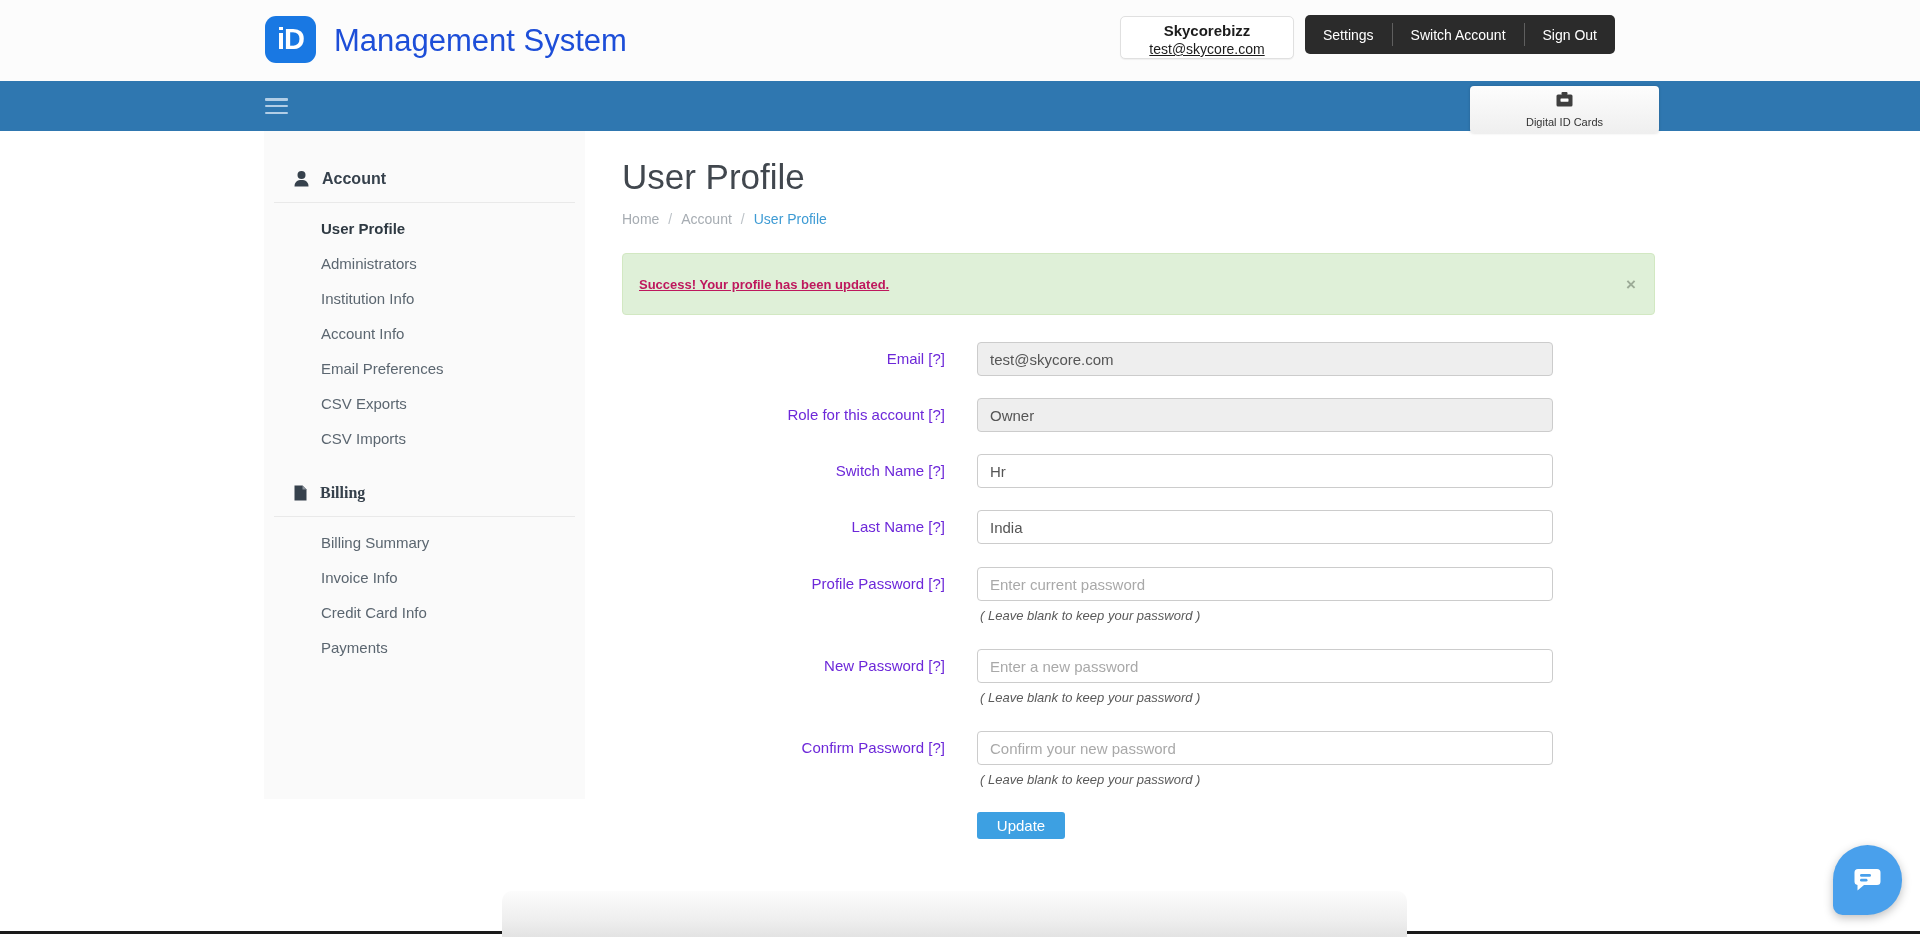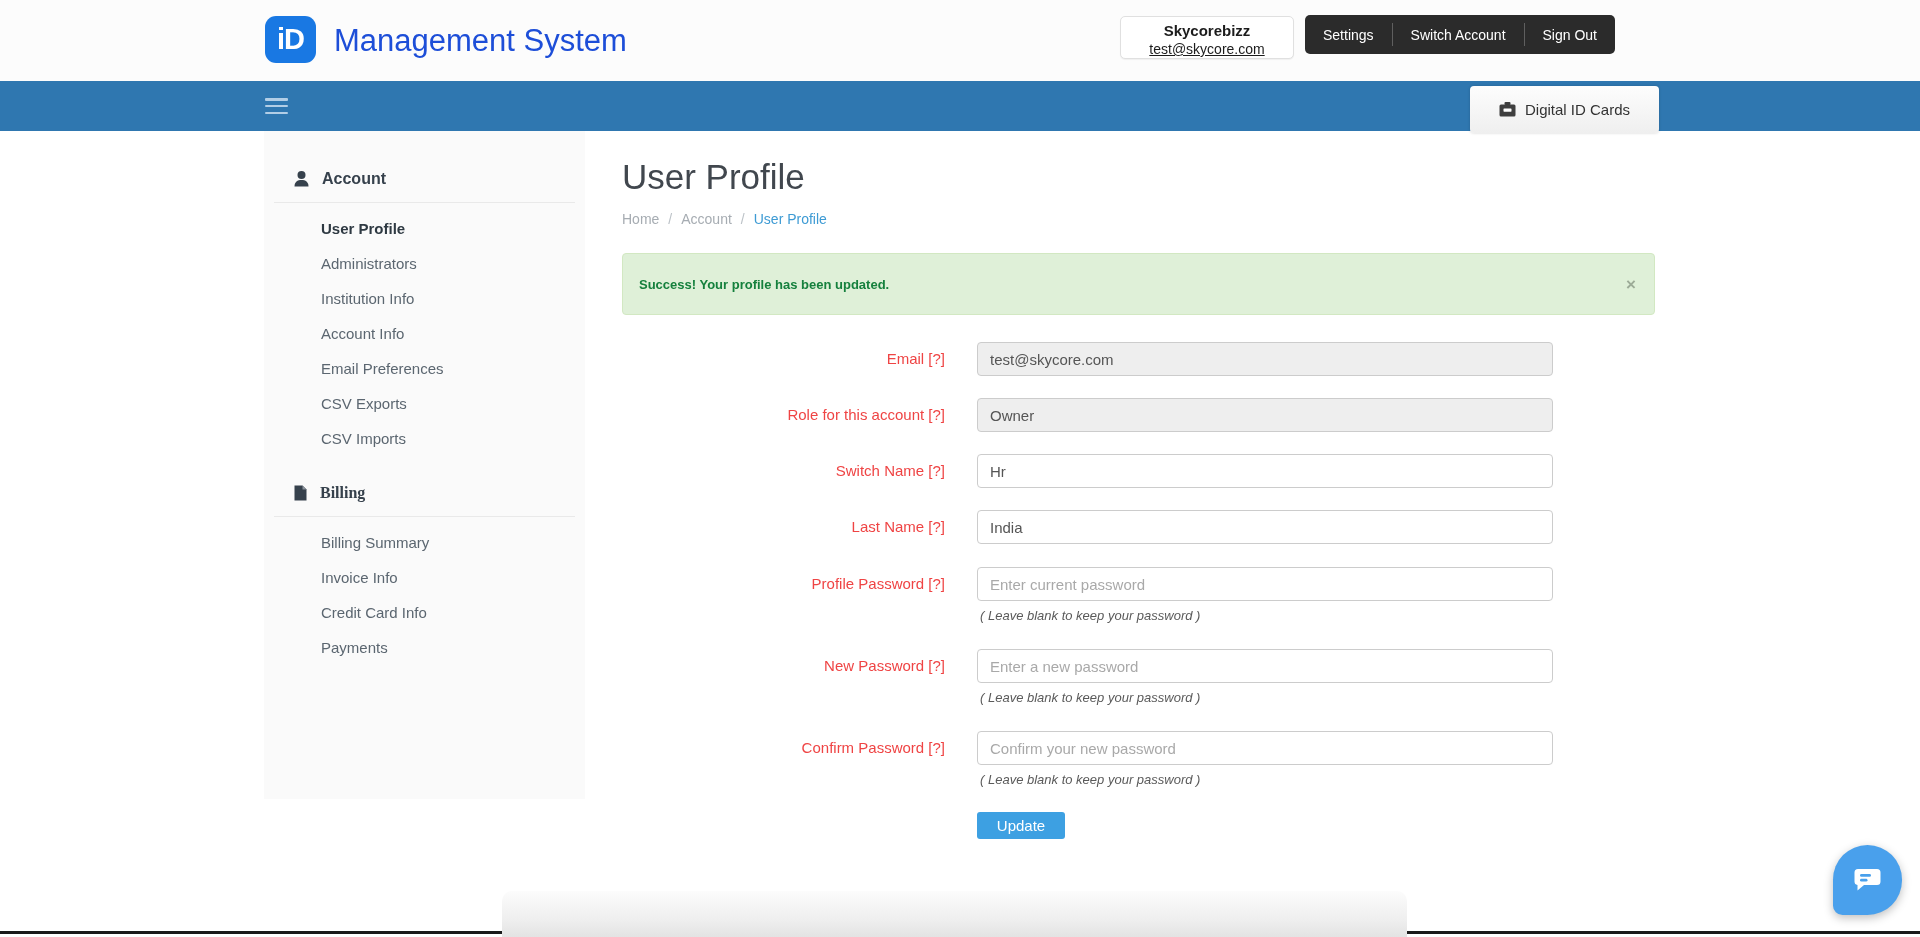--- a/index.html
+++ b/index.html
@@ -25,47 +25,47 @@
 
   
   .navbar { position:absolute; left:0; top:81px; width:1920px; height:50px; background:#2f77b0; }
   .hamburger { position:absolute; left:265px; top:17px; width:23px; height:16px; display:flex;
                flex-direction:column; justify-content:space-between; cursor:pointer; }
   .hamburger div { height:2.5px; background:#c9ddf0; border-radius:1px; opacity:.85; }
   .digital-btn { position:absolute; left:1470px; top:86px; width:189px; height:47px; z-index:3;
                  background:linear-gradient(180deg,#fdfdfd 0%,#efefef 100%);
                  border-radius:4px; box-shadow:0 0 3px rgba(0,0,0,.18);
                  display:flex; align-items:center; justify-content:center; gap:9px;
-                 font-size:15px; color:#333; cursor:pointer; }
+                 font-size:11px; color:#333; cursor:pointer;flex-direction:column; }
 
   
   .sidebar { position:absolute; left:264px; top:131px; width:321px; height:668px; background:#fafafa; padding-top:38px; }
   .sec-head { display:flex; align-items:center; gap:13px; padding-left:30px; height:20px;
               color:#36414c; font-size:16px; font-weight:700; }
   .sec-div { border-top:1px solid #e9e9e9; margin:13px 10px 8px 10px; }
   .side-item { height:35px; display:flex; align-items:center; padding-left:57px; font-size:15px; color:#5b6670; cursor:pointer; }
   .side-item.active { font-weight:700; color:#2e3942; }
   .sec-billing { margin-top:27px;font-family:Liberation Serif, serif; }
 
   
   .main { position:absolute; left:622px; top:131px; width:1033px; height:760px; }
   .page-title { padding-top:26px; font-size:35px; font-weight:400; color:#41474e; }
   .breadcrumb { margin-top:14px; display:flex; gap:9px; font-size:14px; }
   .breadcrumb .bc-link { color:#a6acb2; cursor:pointer; }
   .breadcrumb .bc-sep { color:#bcc2c7; }
   .breadcrumb .bc-current { color:#3e9bd4; }
   .alert { margin-top:26px; height:62px; background:#dff0d8; border:1px solid #d2e8c2; border-radius:4px;
            display:flex; align-items:center; padding:0 16px; position:relative; }
-  .alert-msg { font-size:13px; font-weight:700; color:#15803d; }
+  .alert-msg { font-size:13px; font-weight:700; color:#be185d;text-decoration:underline; }
   .alert-close { position:absolute; right:18px; top:50%; transform:translateY(-50%); color:#9cab97;
                  font-size:17px; font-weight:700; cursor:pointer; line-height:1; }
 
   .frow { position:absolute; left:0; width:100%; height:34px; }
   .flabel { position:absolute; left:0; top:0; width:323px; text-align:right; line-height:34px;
-            font-size:15px; color:#ef4444; }
+            font-size:15px; color:#6d28d9; }
   .finput { position:absolute; left:355px; top:0; width:576px; height:34px; border:1px solid #ccc;
             border-radius:4px; padding:0 12px; font-size:15px; color:#555; background:#fff;
             font-family:"Liberation Sans", sans-serif; outline:none; }
   .finput:disabled { background:#eee; color:#555; }
   .finput::placeholder { color:#a9a9a9; opacity:1; }
   .fhelper { position:absolute; left:358px; top:41px; font-style:italic; font-size:13px; color:#5a5a5a; }
   .update-btn { position:absolute; left:355px; top:681px; width:88px; height:27px; background:#3da0e2;
                 border:none; border-radius:3px; color:#fff; font-size:15px; cursor:pointer;
                 font-family:"Liberation Sans", sans-serif; }
 

